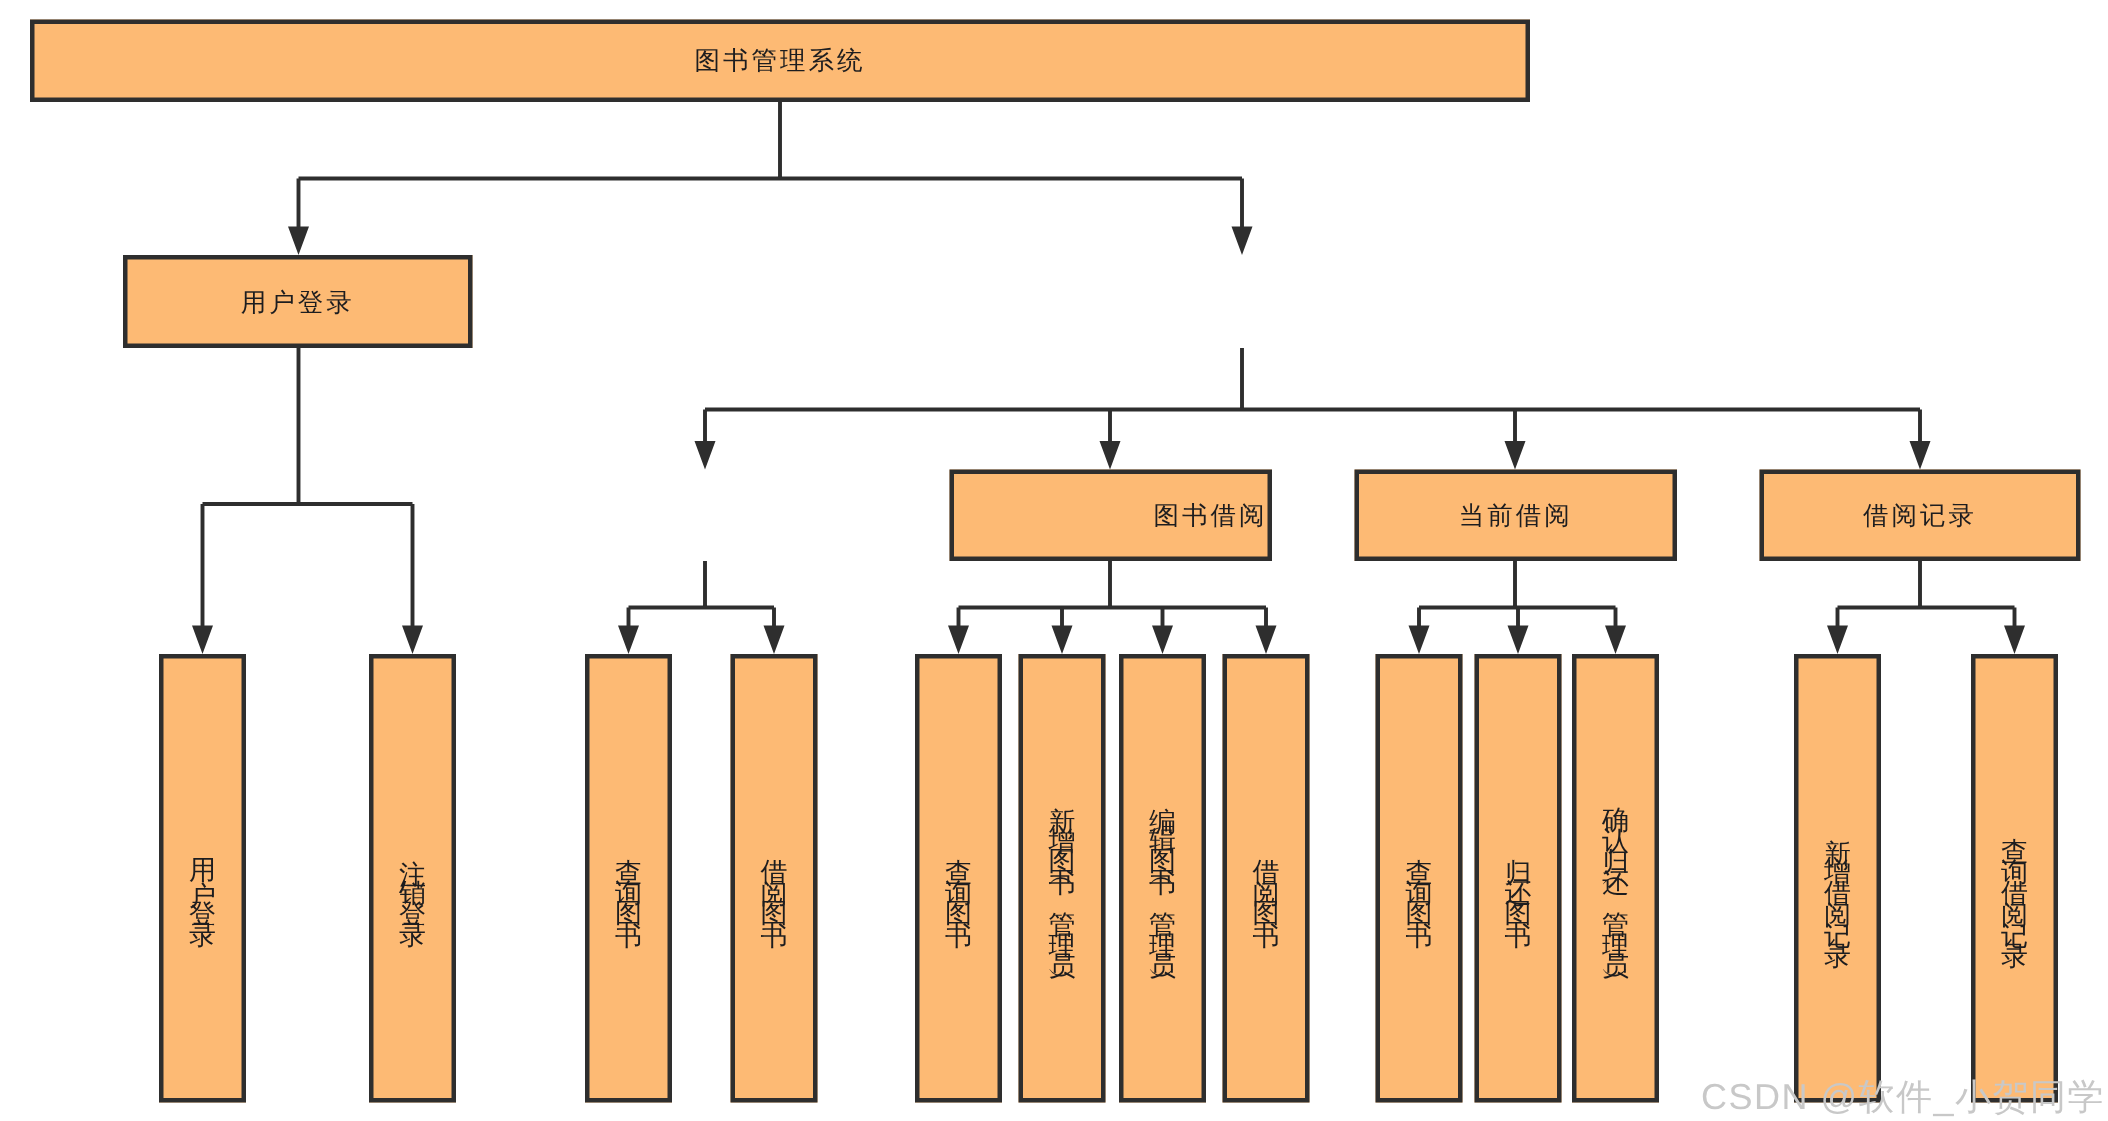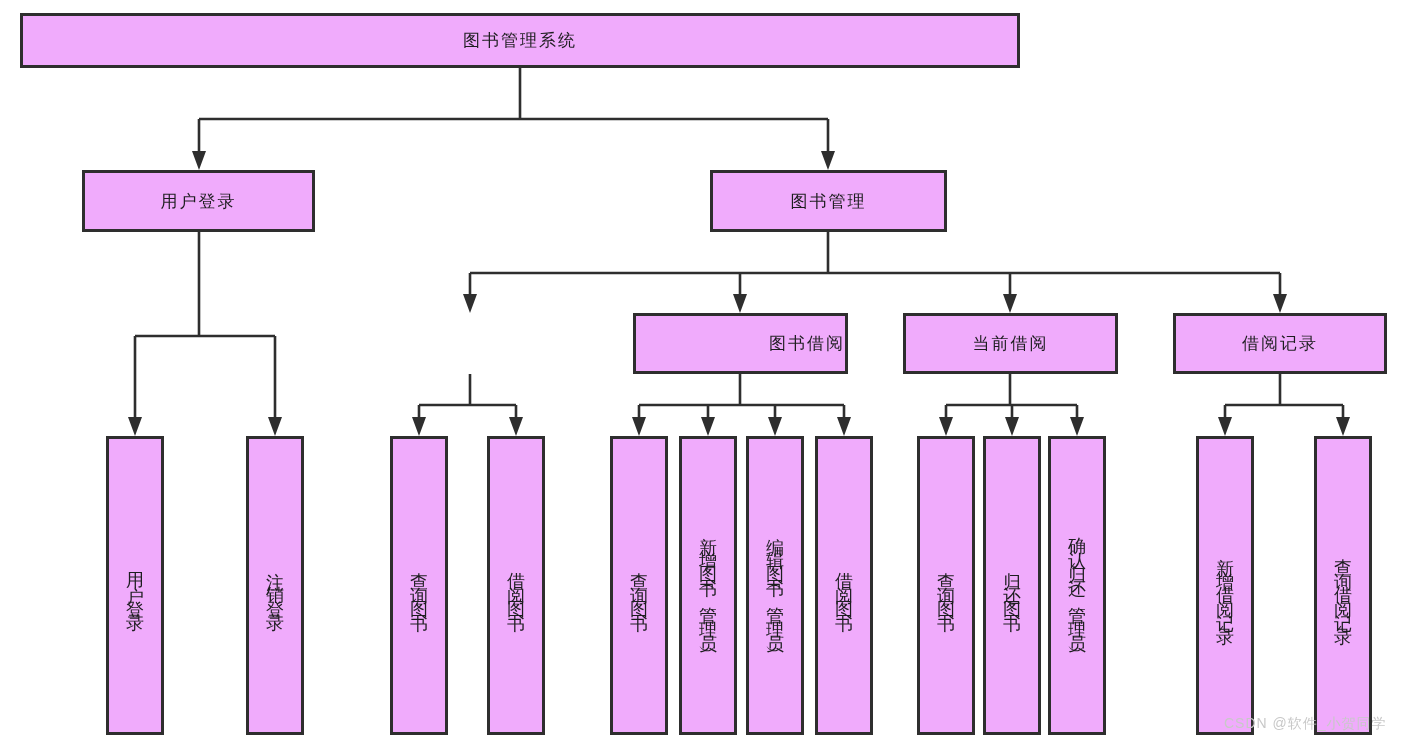--- a/index.html
+++ b/index.html
@@ -2,31 +2,31 @@
 <html><head>
 <meta charset="utf-8">
 <style>
   html,body { margin:0; padding:0; background:#ffffff; }
   .canvas {
     position:relative; width:1405px; height:747px; background:#ffffff;
     font-family:"Liberation Sans","DejaVu Sans",sans-serif; overflow:hidden;
   }
   svg.connectors { position:absolute; left:0; top:0; pointer-events:none; }
   .node {
-    position:absolute; box-sizing:border-box; background:#f0abfc;
+    position:absolute; box-sizing:border-box; background:#fdba74;
     border:3px solid #2e2e2e; display:flex; align-items:center; justify-content:center;
     color:#1d1d1f; font-size:17px; letter-spacing:2px; z-index:2;
   }
   .vbox span {
     writing-mode:vertical-rl; text-orientation:mixed;
     font-size:18px; letter-spacing:14px; line-height:1; white-space:nowrap;
   }
   .watermark {
-    position:absolute; left:1224px; top:715px; z-index:3;
-    font-size:14px; color:#c8c8c8; letter-spacing:1px; white-space:nowrap;
+    position:absolute; left:1134px; top:715px; z-index:3;
+    font-size:24px; color:#c8c8c8; letter-spacing:1px; white-space:nowrap;
   }
 </style>
 </head>
 <body>
 
 <div class="canvas">
 
   <svg class="connectors" width="1405" height="747" viewBox="0 0 1405 747">
 
     <path d="M520 68 V119 M199 119 H828 M199 119 V153 M828 119 V153
@@ -48,23 +48,20 @@
          M1070 417 L1084 417 L1077 436 Z  M1218 417 L1232 417 L1225 436 Z
          M1336 417 L1350 417 L1343 436 Z" fill="#2e2e2e" stroke="none"></path>
   </svg>
 
   <div class="node" style="left:20px; top:13px; width:1000px; height:55px;">
     <span>图书管理系统</span>
   </div>
 
   <div class="node" style="left:82px; top:170px; width:233px; height:62px;">
     <span>用户登录</span>
-  </div>
-  <div class="node" style="left:710px; top:170px; width:237px; height:62px;">
-    <span>图书管理</span>
   </div>
 
   <div class="node" style="left:633px; top:313px; width:215px; height:61px;justify-content:flex-end;">
     <span>图书借阅</span>
   </div>
   <div class="node" style="left:903px; top:313px; width:215px; height:61px;">
     <span>当前借阅</span>
   </div>
   <div class="node" style="left:1173px; top:313px; width:214px; height:61px;">
     <span>借阅记录</span>

